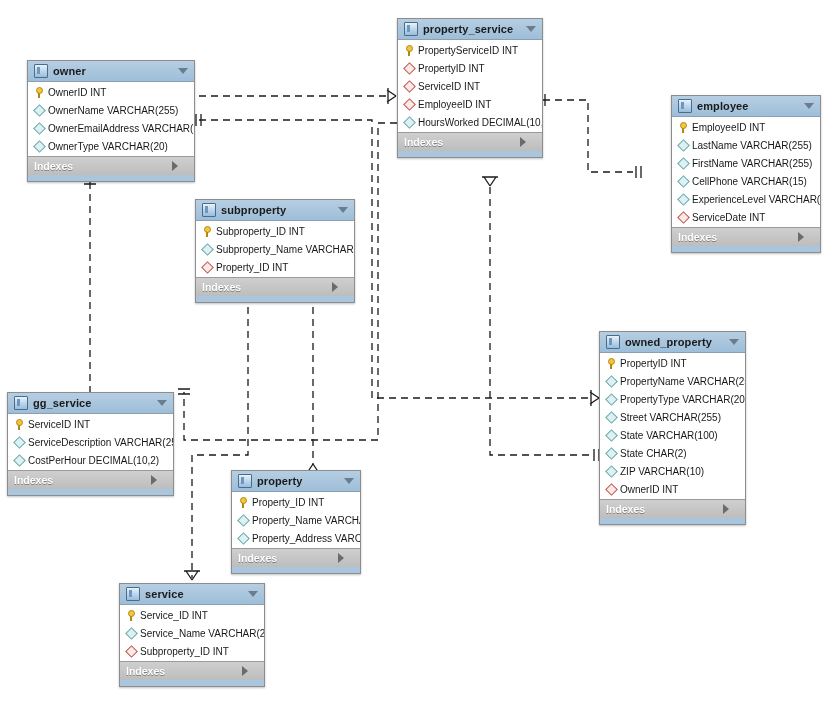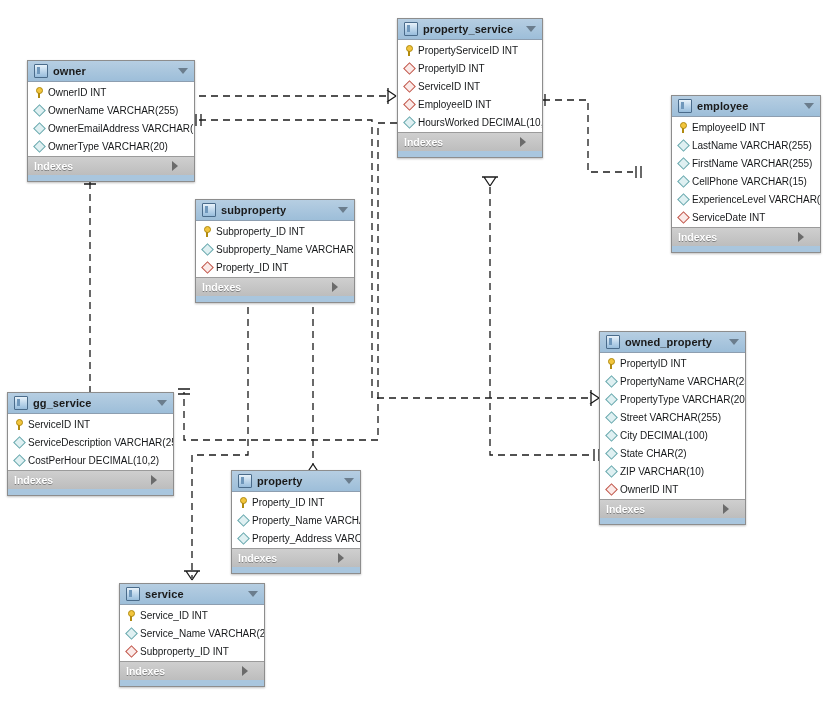--- a/index.html
+++ b/index.html
@@ -345,21 +345,21 @@
           <div class="col-row">
             <span class="gl">
               <span class="dia"></span>
             </span>
             <span class="col-text">Street VARCHAR(255)</span>
           </div>
           <div class="col-row">
             <span class="gl">
               <span class="dia"></span>
             </span>
-            <span class="col-text">City DECIMAL(100)</span>
+            <span class="col-text">State VARCHAR(100)</span>
           </div>
           <div class="col-row">
             <span class="gl">
               <span class="dia"></span>
             </span>
             <span class="col-text">State CHAR(2)</span>
           </div>
           <div class="col-row">
             <span class="gl">
               <span class="dia"></span>

